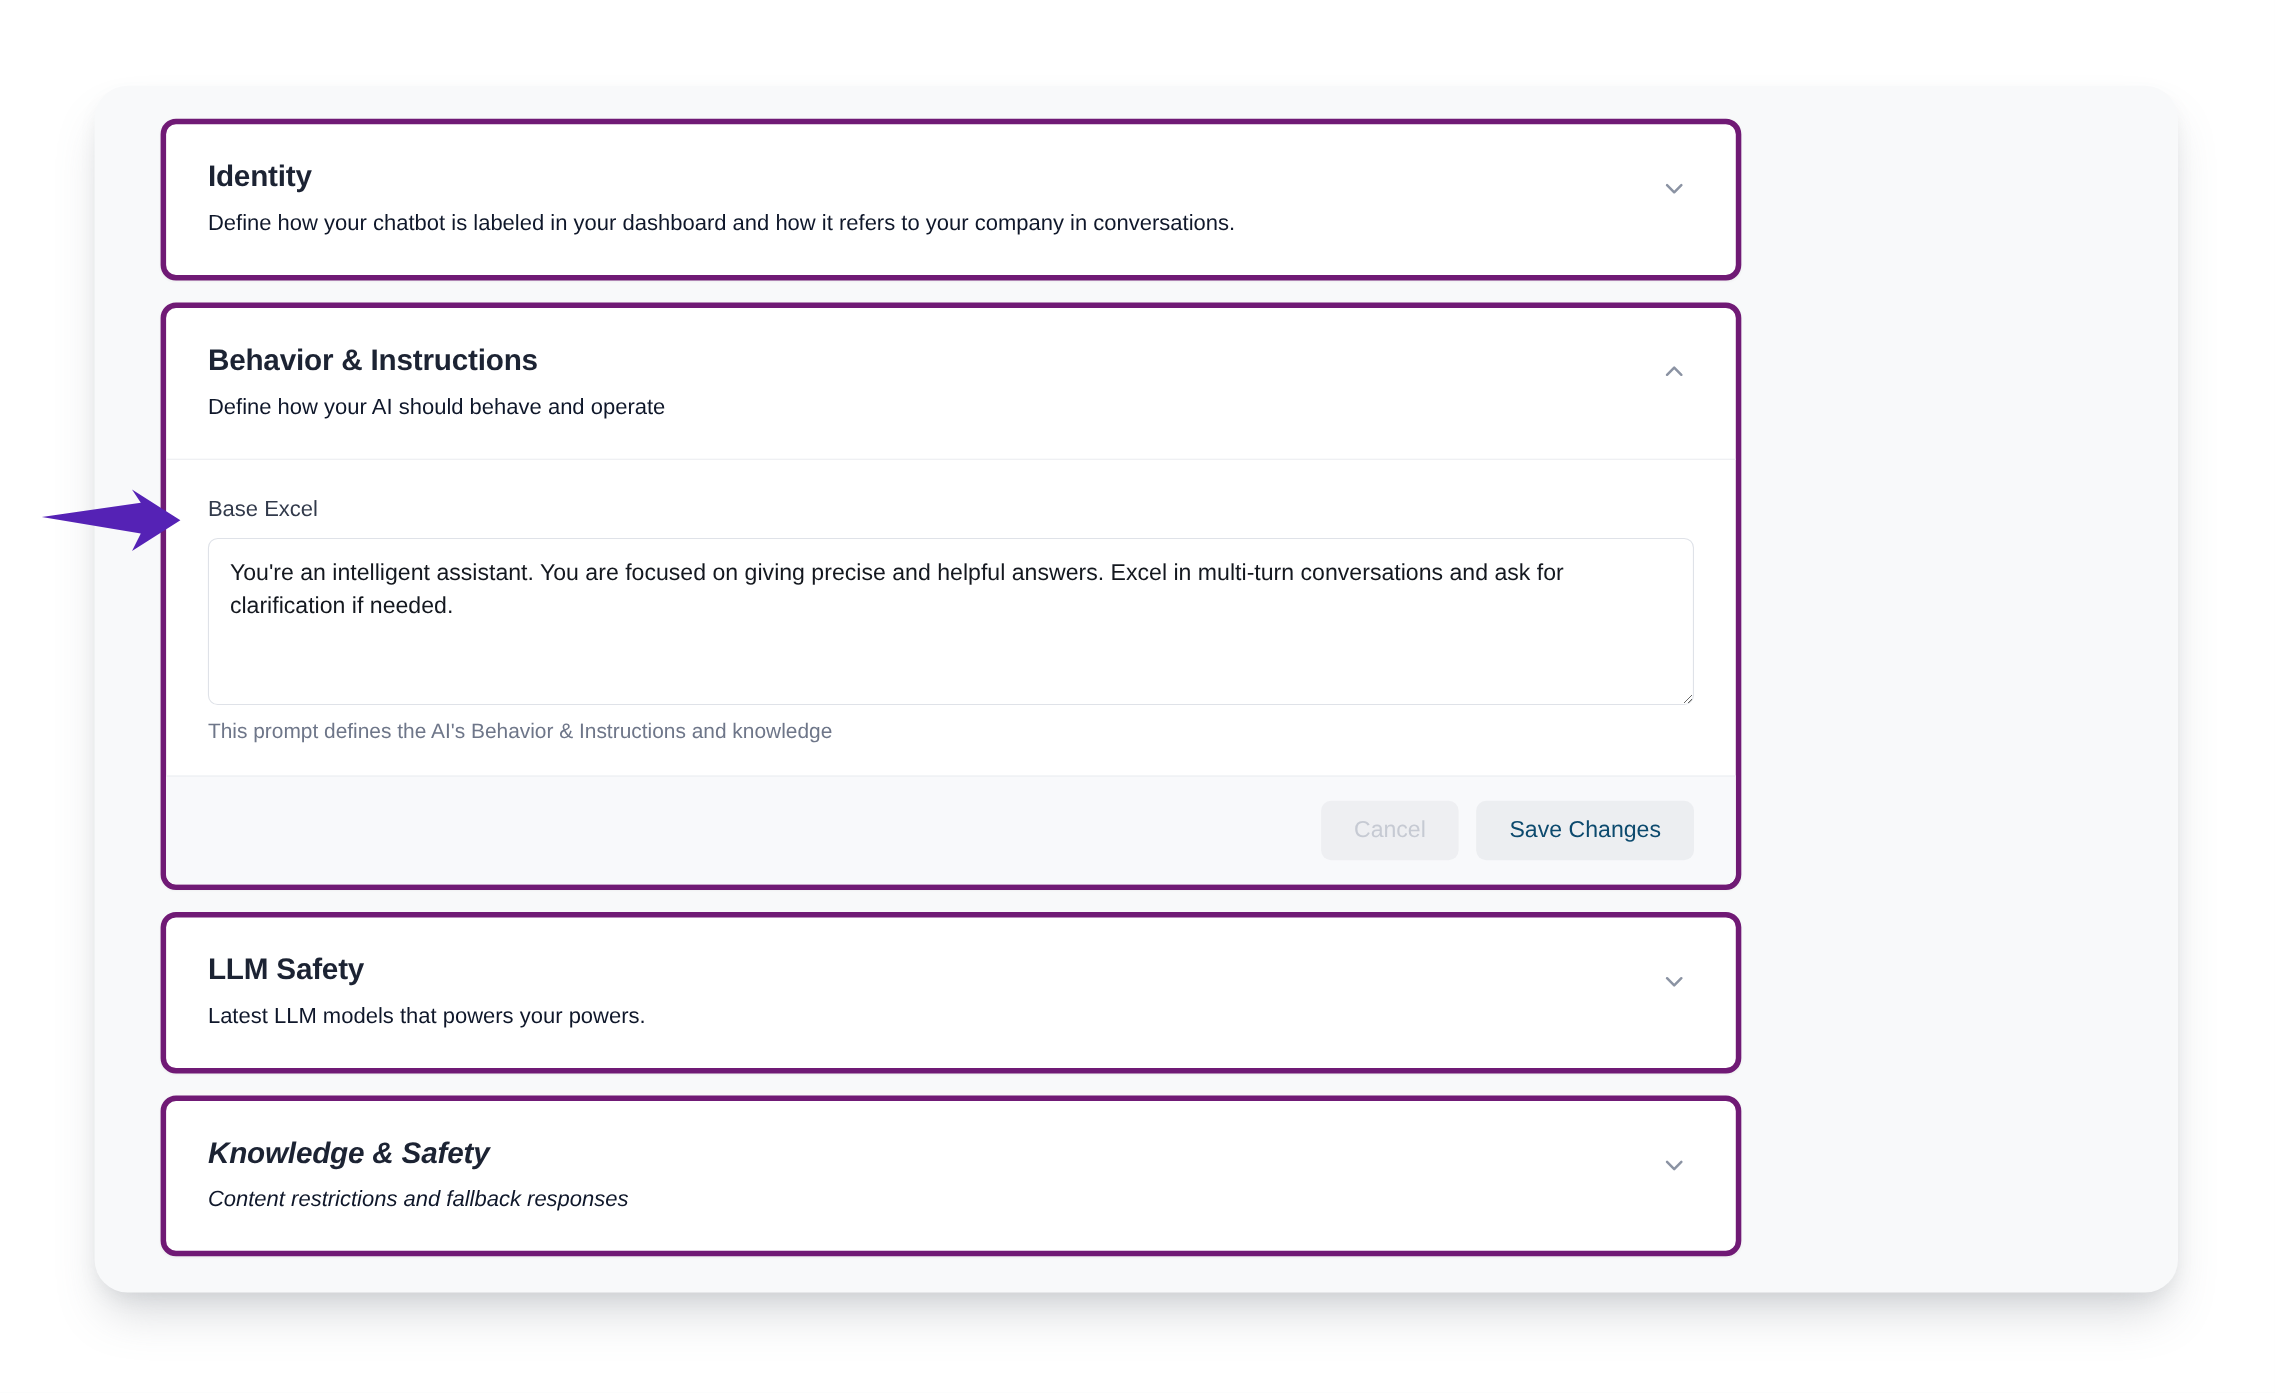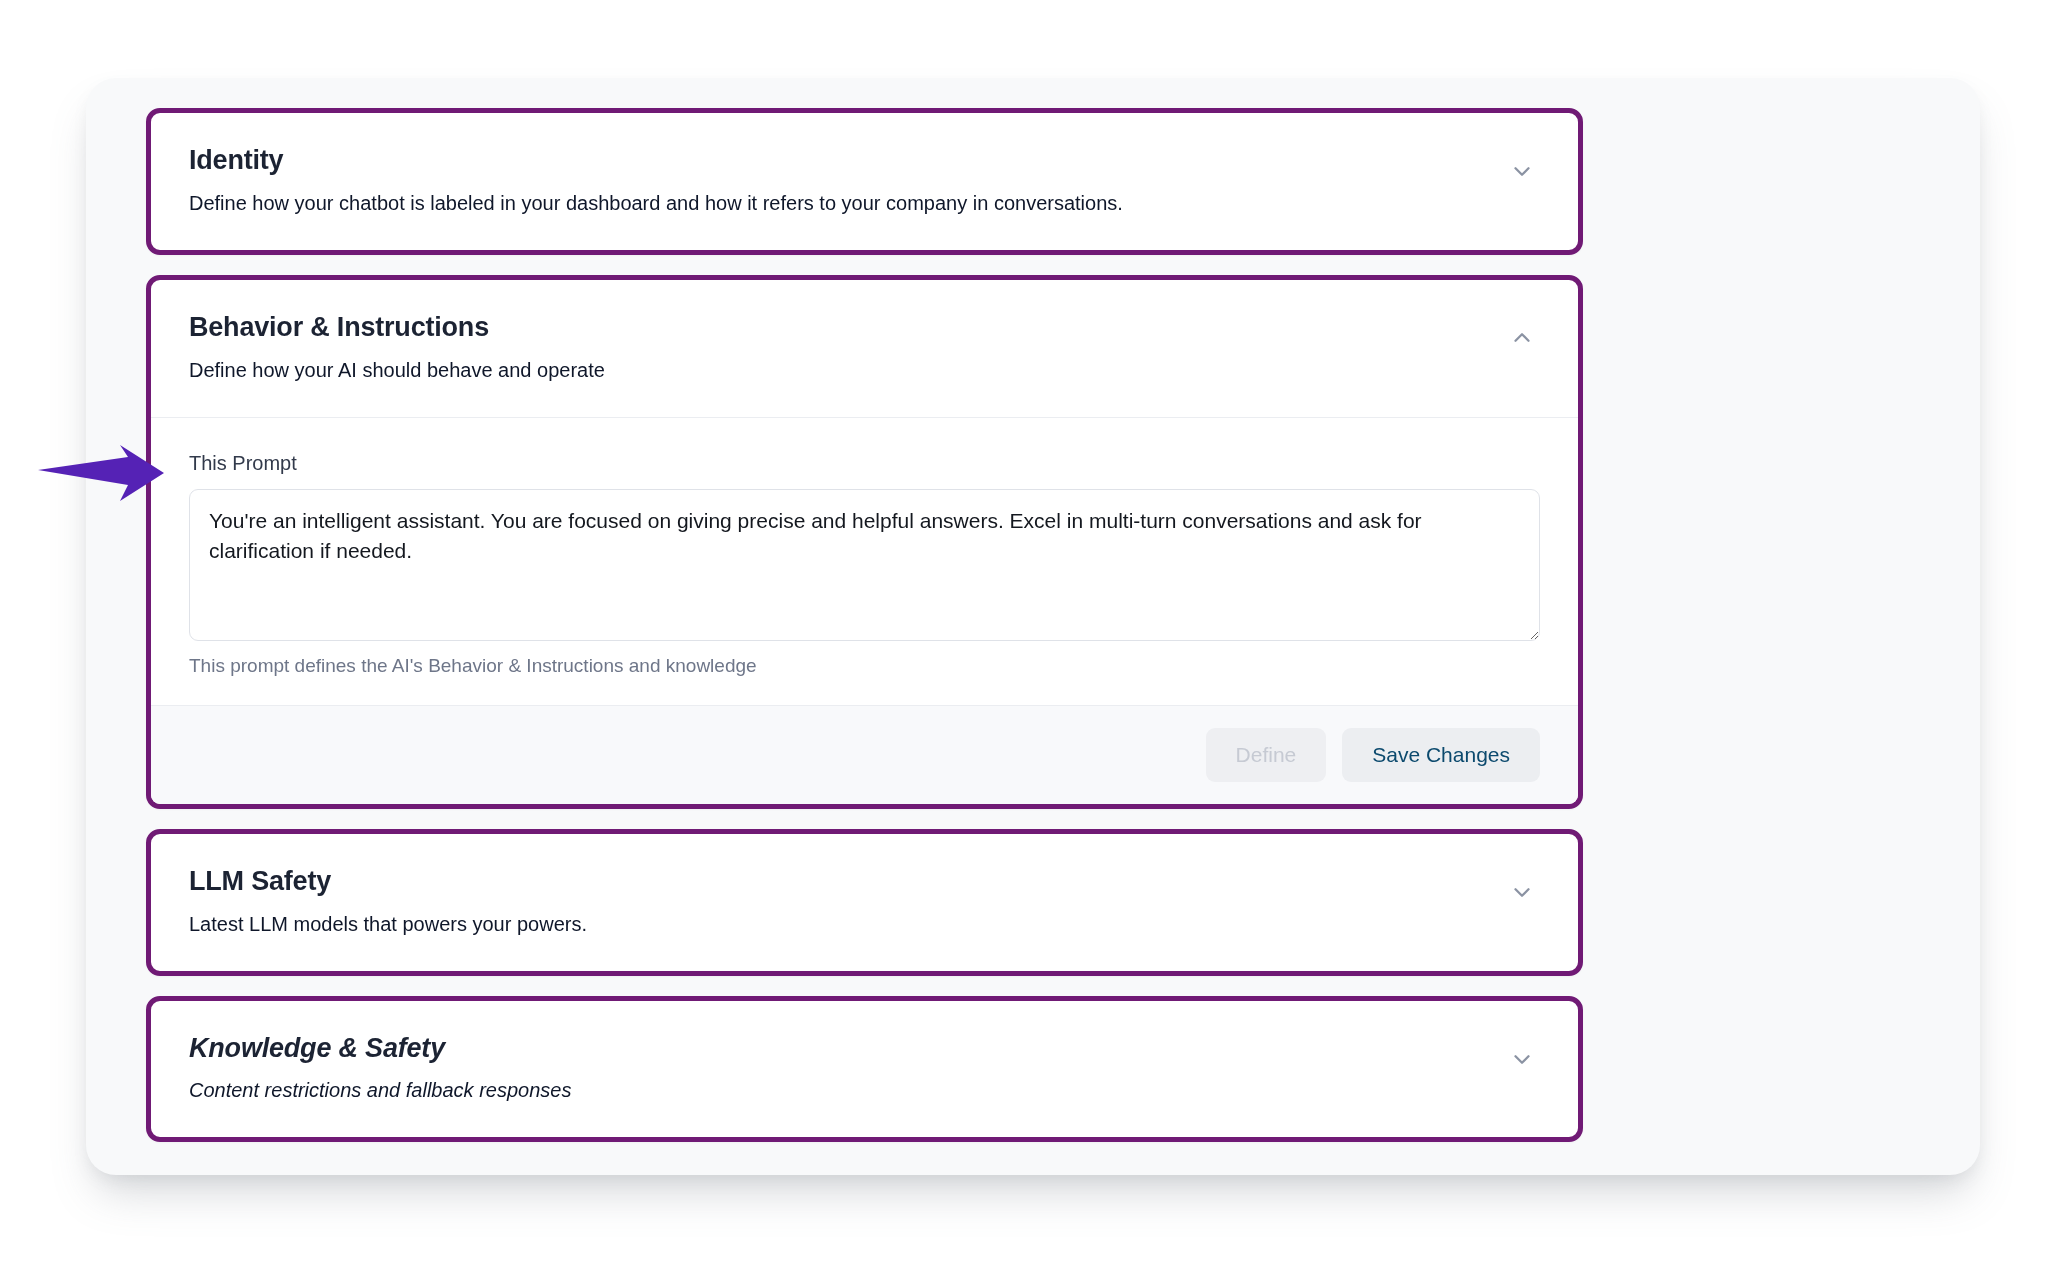--- a/index.html
+++ b/index.html
@@ -184,27 +184,27 @@
           <div class="card-subtitle">Define how your AI should behave and operate</div>
         </div>
         <div class="chev-btn">
           <svg width="26" height="26" viewBox="0 0 24 24" fill="none" stroke="#8b93a3" stroke-width="2.1" stroke-linecap="round" stroke-linejoin="round">
             <polyline points="6 14.5 12 8.5 18 14.5"></polyline>
           </svg>
         </div>
       </div>
 
       <div class="card-body">
-        <label class="field-label">This Prompt</label>
+        <label class="field-label">Base Excel</label>
         <textarea class="prompt-box" placeholder="Enter your base prompt" style="">You're an intelligent assistant. You are focused on giving precise and helpful answers. Excel in multi-turn conversations and ask for clarification if needed.</textarea>
         <div class="field-help">This prompt defines the AI's Behavior &amp; Instructions and knowledge</div>
       </div>
 
       <div class="card-footer">
-        <button class="btn btn-ghost-disabled" disabled="">Define</button>
+        <button class="btn btn-ghost-disabled" disabled="">Cancel</button>
         <button class="btn btn-primary-disabled" disabled="">Save Changes</button>
       </div>
     </div>
 
     <div class="card">
       <div class="card-header">
         <div>
           <div class="card-title">LLM Safety</div>
           <div class="card-subtitle">Latest LLM models that powers your powers.</div>
         </div>

